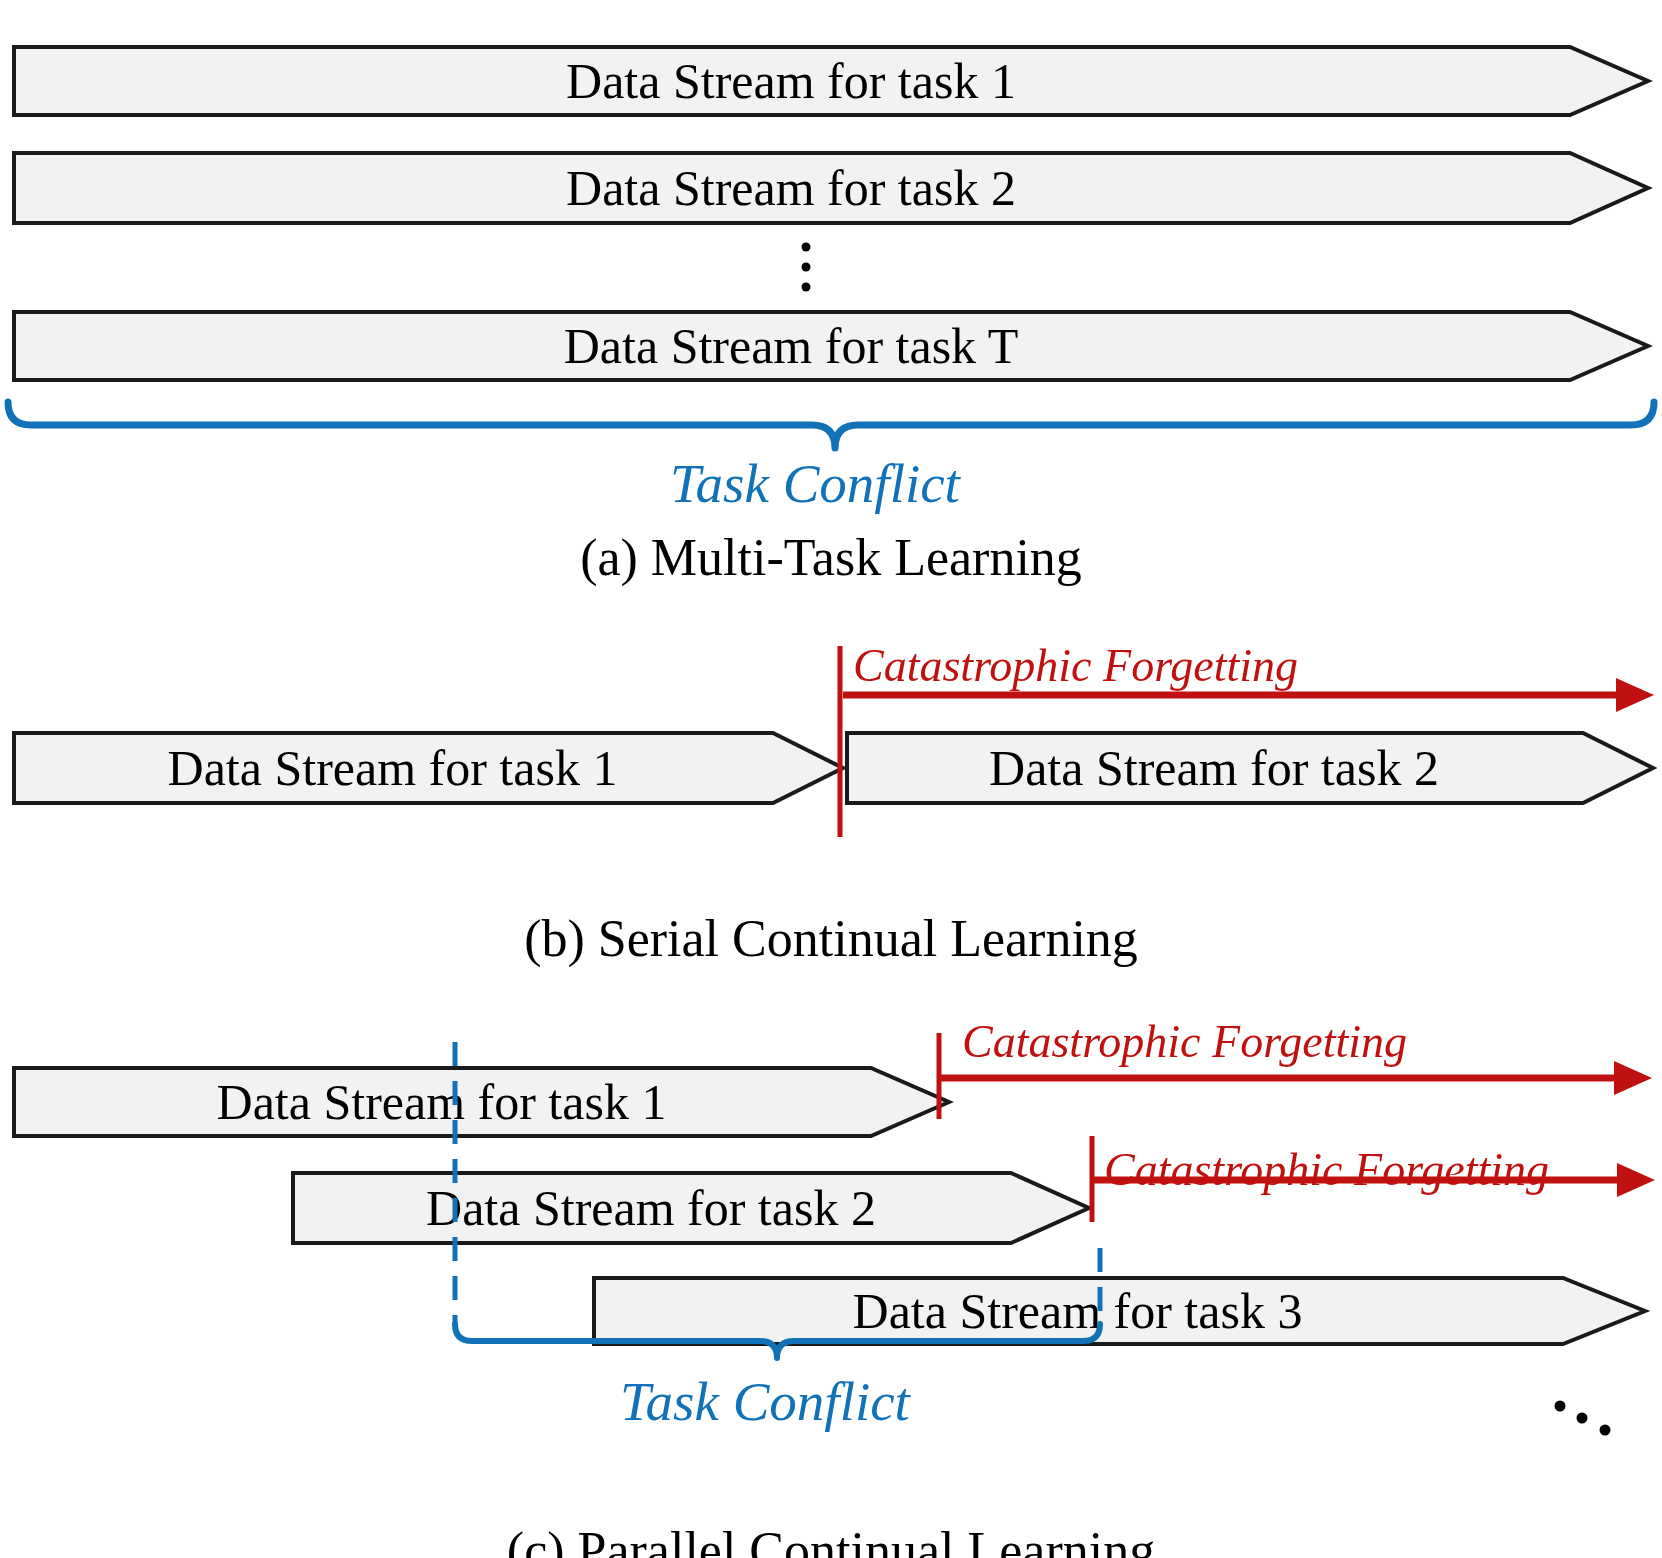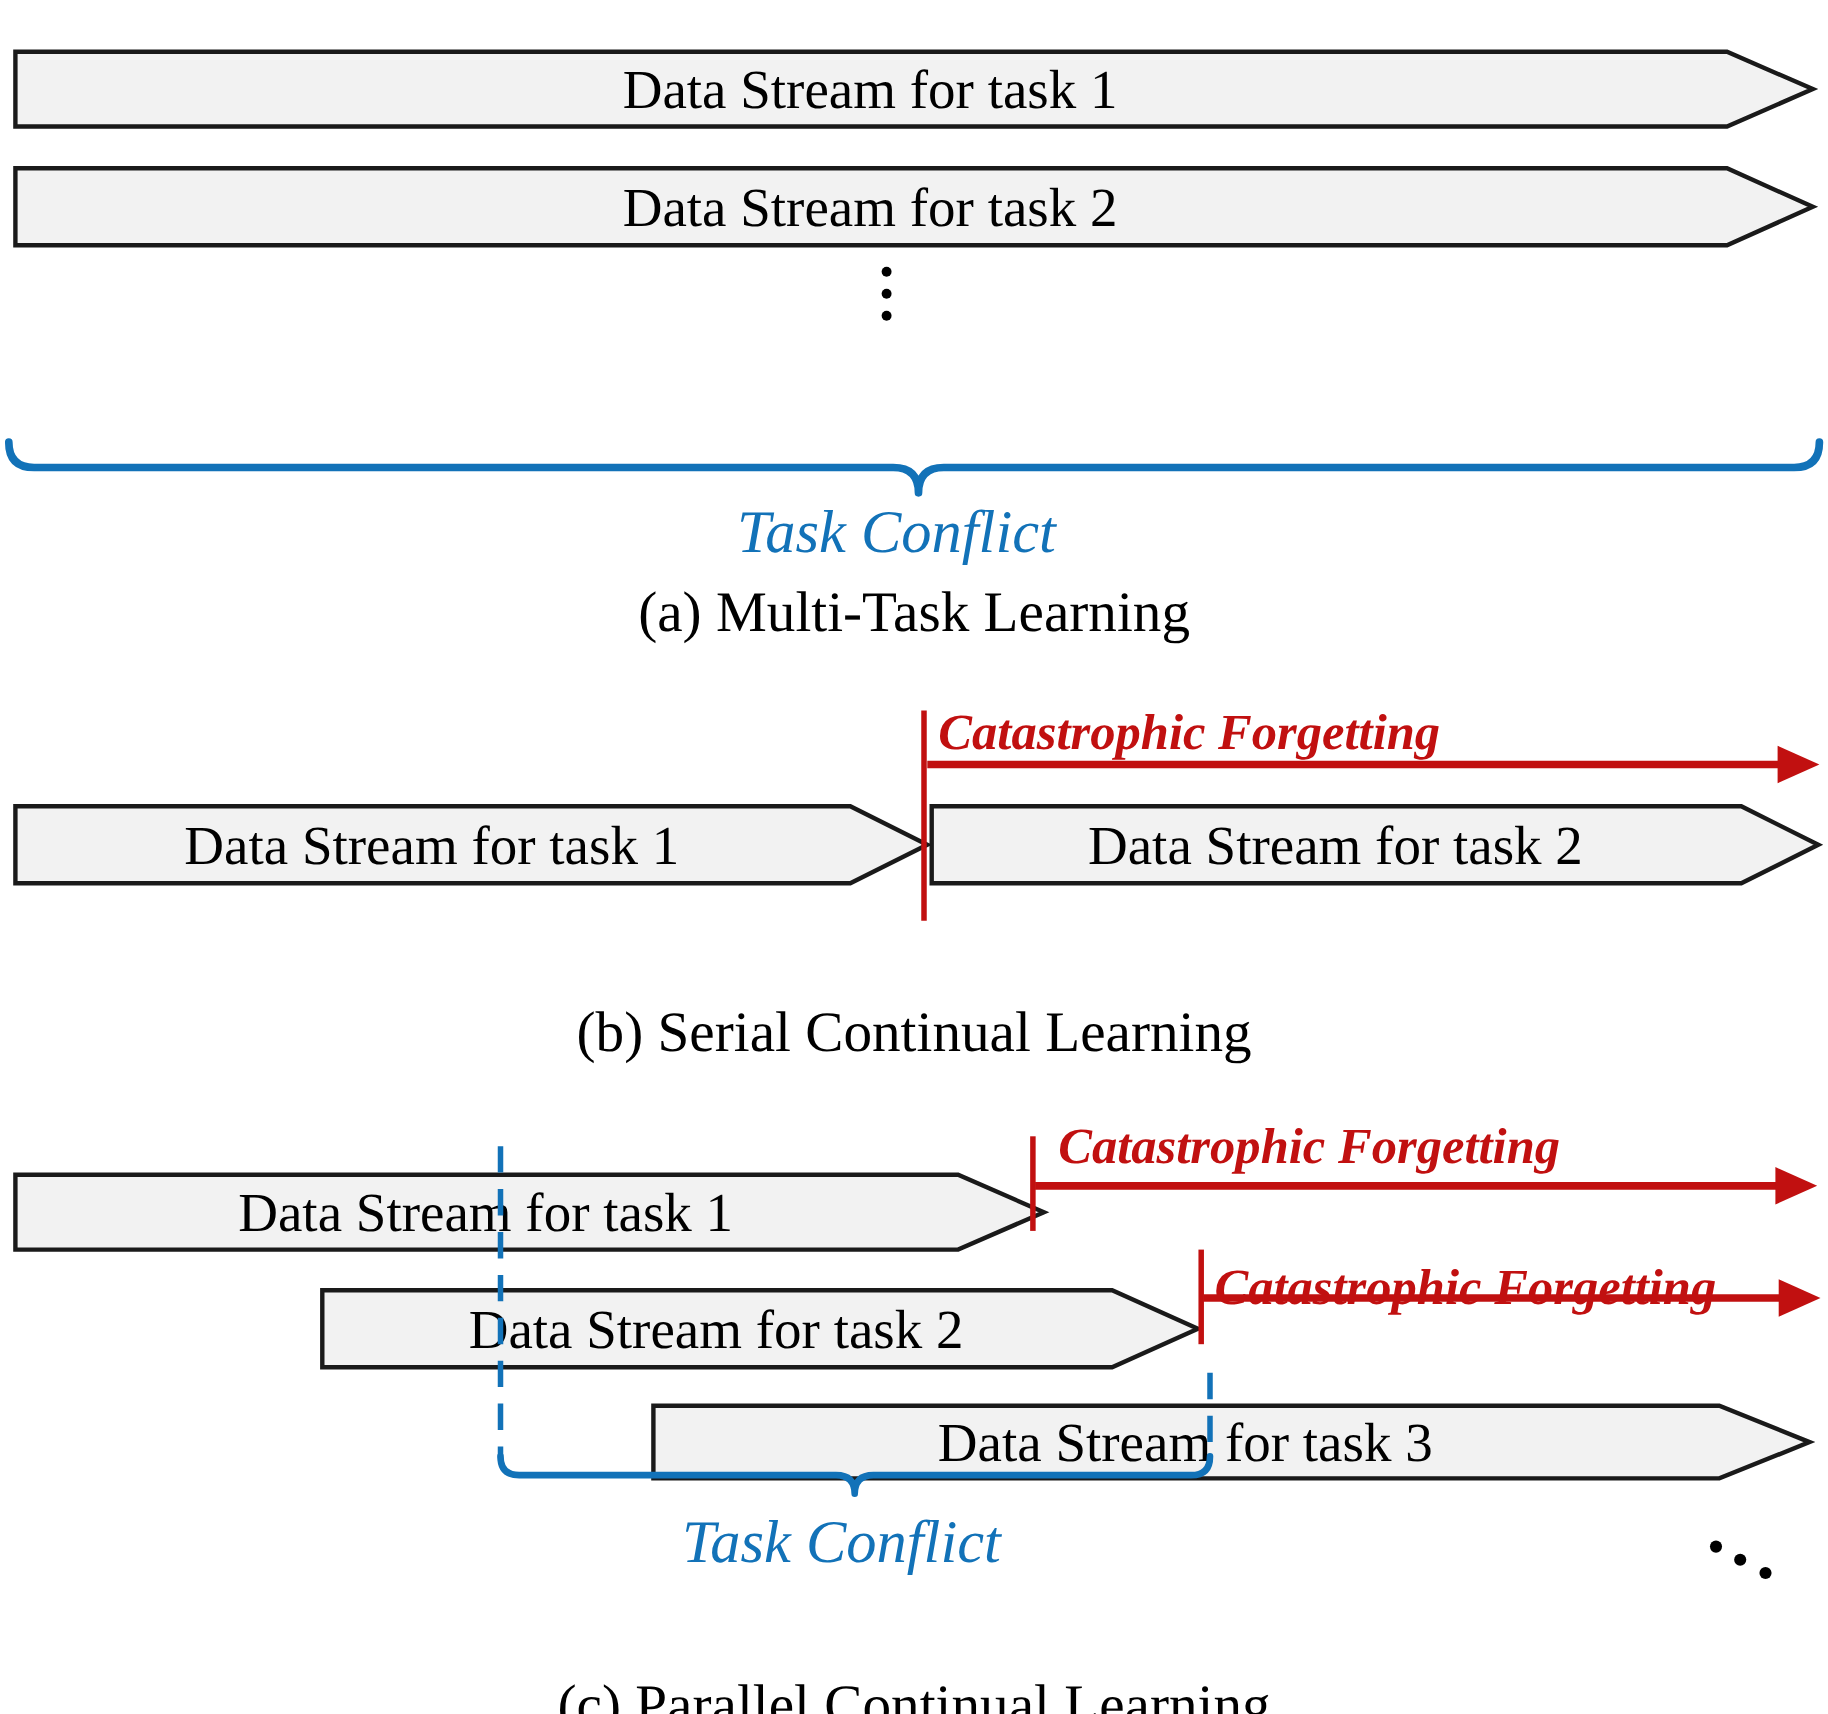--- a/index.html
+++ b/index.html
@@ -17,21 +17,21 @@
   .caption{
     position:absolute;left:0;width:100%;text-align:center;color:#000;
     font-size:52px;height:68px;line-height:68px;white-space:nowrap;
   }
   .conflict-label{
     position:absolute;text-align:center;color:#1272b8;font-style:italic;
     font-size:55px;height:56px;line-height:56px;white-space:nowrap;
   }
   .forgetting-label{
     position:absolute;color:#c11010;font-style:italic;
-    font-size:46px;height:52px;line-height:52px;white-space:nowrap;font-weight:bold;
+    font-size:46px;height:52px;line-height:52px;white-space:nowrap;
   }
   #decor{position:absolute;left:0;top:0;pointer-events:none;}
 </style>
 </head>
 <body>
 
 <div id="canvas">
 
   <div class="stream" style="left:12px;top:9px;width:1638px;height:72px">
     <svg width="1638" height="72" viewBox="0 0 1638 72">
@@ -40,20 +40,26 @@
     <span class="stream-label" style="width:1558px;line-height:72px">Data Stream for task 1</span>
   </div>
 
   <div class="stream" style="left:12px;top:115px;width:1638px;height:74px">
     <svg width="1638" height="74" viewBox="0 0 1638 74">
       <polygon points="2,2 1558,2 1636,37 1558,72 2,72" fill="#f2f2f2" stroke="#1a1a1a" stroke-width="4" stroke-linejoin="miter"></polygon>
     </svg>
     <span class="stream-label" style="width:1558px;line-height:74px">Data Stream for task 2</span>
   </div>
 
+  <div class="stream" style="left:12px;top:274px;width:1638px;height:72px">
+    <svg width="1638" height="72" viewBox="0 0 1638 72">
+      <polygon points="2,2 1558,2 1636,36 1558,70 2,70" fill="#f2f2f2" stroke="#1a1a1a" stroke-width="4" stroke-linejoin="miter"></polygon>
+    </svg>
+    <span class="stream-label" style="width:1558px;line-height:72px">Data Stream for task T</span>
+  </div>
 
   <div class="conflict-label" style="left:565px;top:420px;width:500px">Task Conflict</div>
 
   <div class="caption" style="top:488px">(a) Multi-Task Learning</div>
 
   <div class="forgetting-label" style="left:853px;top:604px">Catastrophic Forgetting</div>
 
   <div class="stream" style="left:12px;top:695px;width:833px;height:74px">
     <svg width="833" height="74" viewBox="0 0 833 74">
       <polygon points="2,2 761,2 831,37 761,72 2,72" fill="#f2f2f2" stroke="#1a1a1a" stroke-width="4" stroke-linejoin="miter"></polygon>

